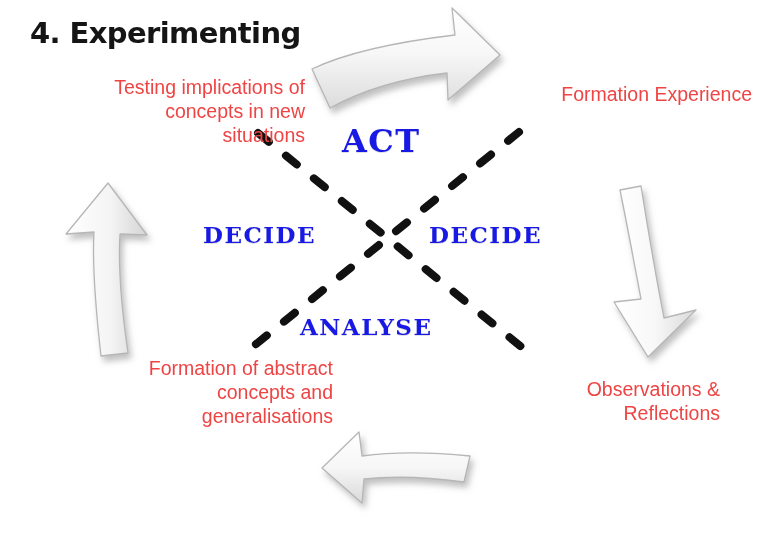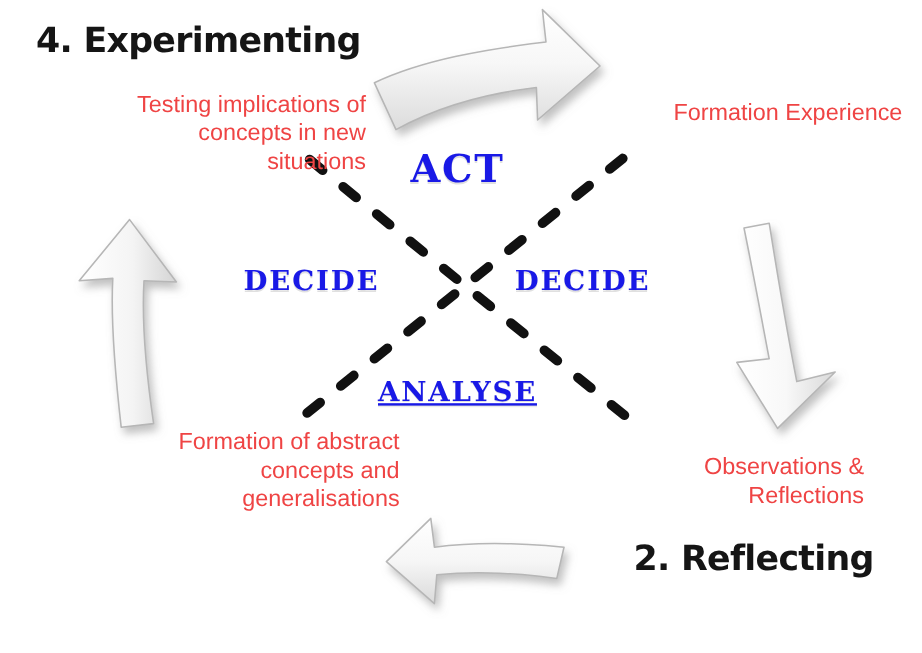--- a/index.html
+++ b/index.html
@@ -150,23 +150,22 @@
 situations</div>
 
   <div class="stage-desc" style="left:497px; top:82px; width:255px;">Formation Experience</div>
 
   <div class="stage-desc" style="left:88px; top:356px; width:245px;">Formation of abstract
 concepts and
 generalisations</div>
 
   <div class="stage-desc" style="left:520px; top:377px; width:200px;">Observations &amp;
 Reflections</div>
-  <div class="stage-heading" style="left:528px; top:450px;">2. Reflecting</div>
 
   <div class="verb big" style="left:342px; top:122px;">ACT</div>
 
   <div class="verb mid" style="left:429px; top:221px;">DECIDE</div>
 
-  <div class="verb mid" style="left:315px; top:313px;text-decoration:underline;">ANALYSE</div>
+  <div class="verb mid" style="left:300px; top:313px;">ANALYSE</div>
 
   <div class="verb mid" style="left:203px; top:221px;">DECIDE</div>
 
 </div>
 
 </body></html>

